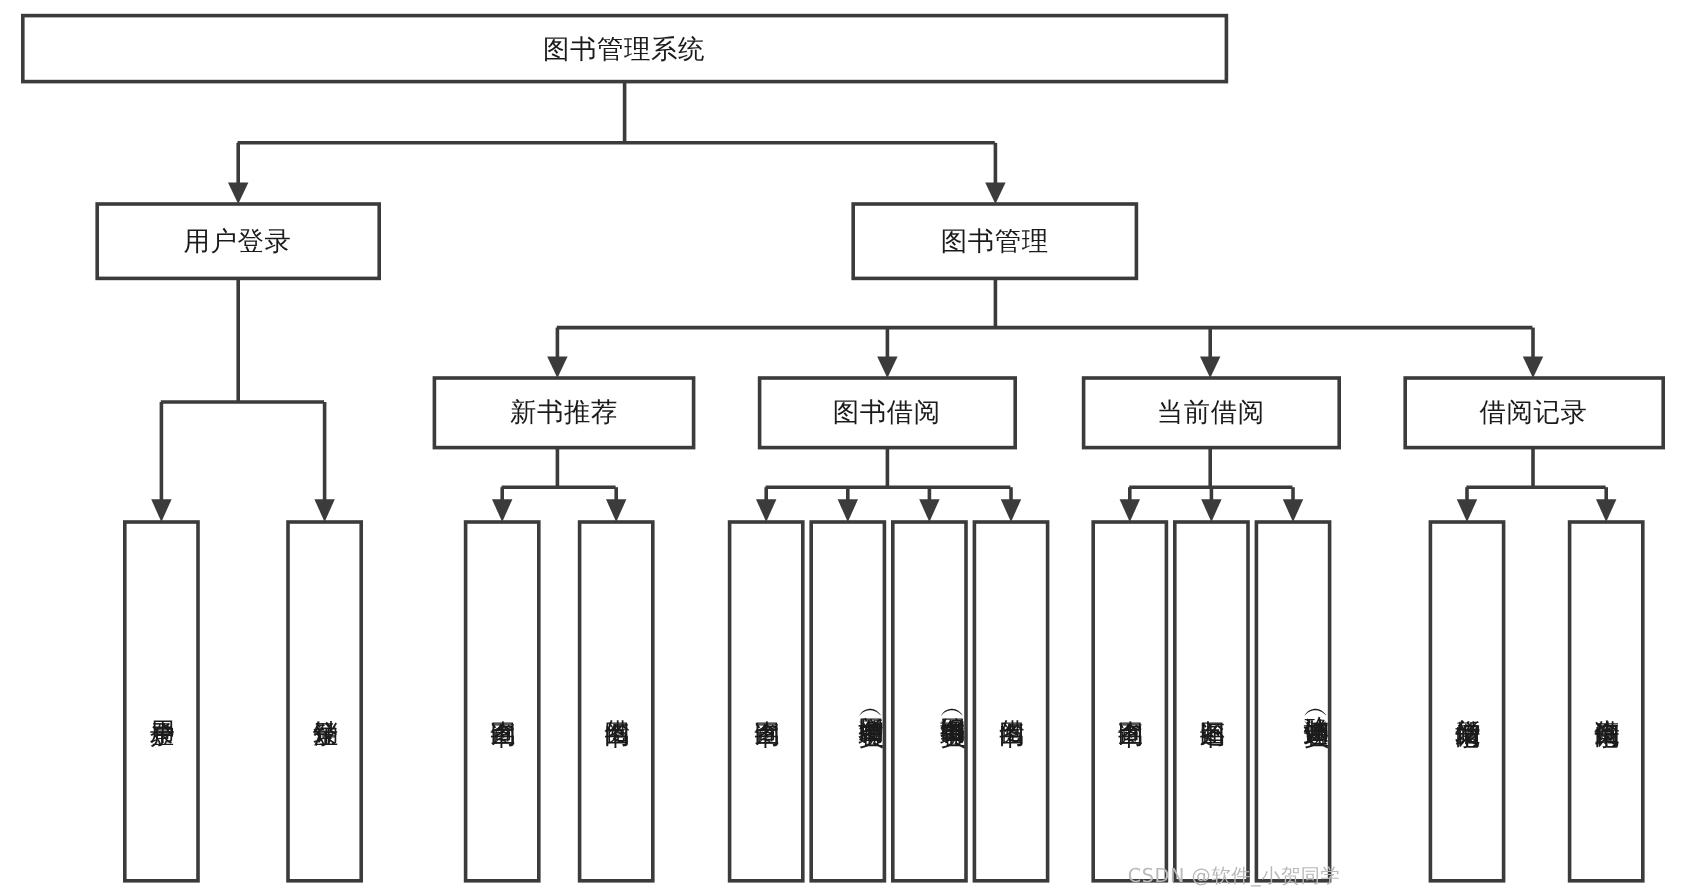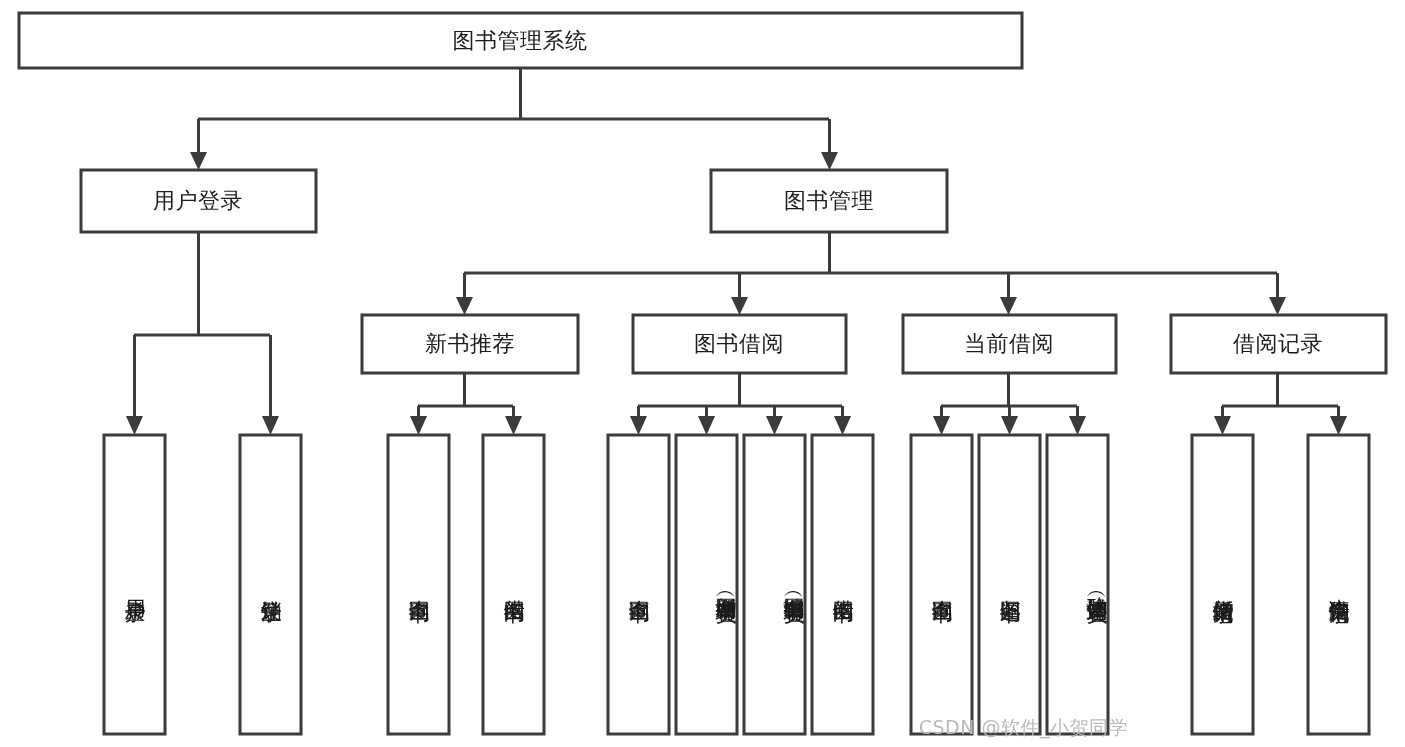--- a/index.html
+++ b/index.html
@@ -61,24 +61,24 @@
     line-height: 1.12;
     color: #1b1b1b;
     letter-spacing: 1px;
     text-align: center;
     white-space: nowrap;
     pointer-events: none;
     user-select: none;
   }
   .watermark {
     position: absolute;
-    right: 10px;
+    right: 21px;
     bottom: 6px;
     font-family: "DejaVu Sans", "Liberation Sans", sans-serif;
-    font-size: 19px;
+    font-size: 16px;
     color: #b9b9b9;
     letter-spacing: 0.5px;
     white-space: nowrap;
     user-select: none;
     margin-top: 24px;
   }
 </style>
 </head>
 <body>
 

